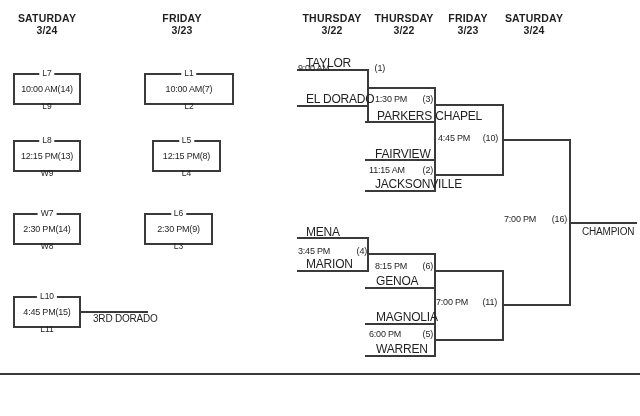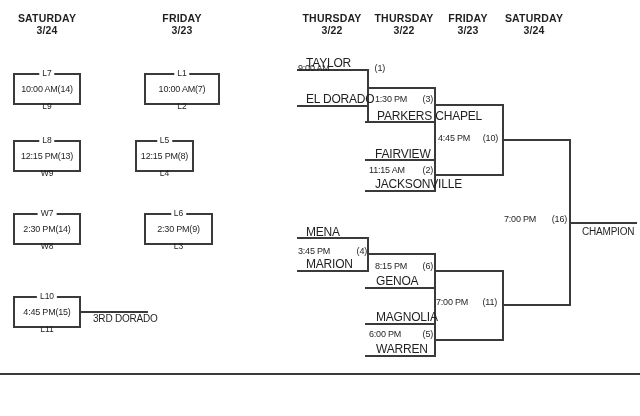--- a/index.html
+++ b/index.html
@@ -84,29 +84,29 @@
   </div>
   <div class="cbox" style="left:13px;top:296px">
     <span class="tlab">L10</span>
     <div class="crow">
       <span>4:45 PM</span>
       <span>(15)</span>
     </div>
     <span class="blab">L11</span>
   </div>
 
-  <div class="cbox" style="left:144px;top:73px;width:76px">
+  <div class="cbox" style="left:144px;top:73px;width:90px">
     <span class="tlab">L1</span>
     <div class="crow">
       <span>10:00 AM</span>
       <span>(7)</span>
     </div>
     <span class="blab">L2</span>
   </div>
-  <div class="cbox" style="left:135px;top:140px;width:59px">
+  <div class="cbox" style="left:152px;top:140px;width:69px">
     <span class="tlab">L5</span>
     <div class="crow">
       <span>12:15 PM</span>
       <span>(8)</span>
     </div>
     <span class="blab">L4</span>
   </div>
   <div class="cbox" style="left:144px;top:213px;width:69px">
     <span class="tlab">L6</span>
     <div class="crow">

